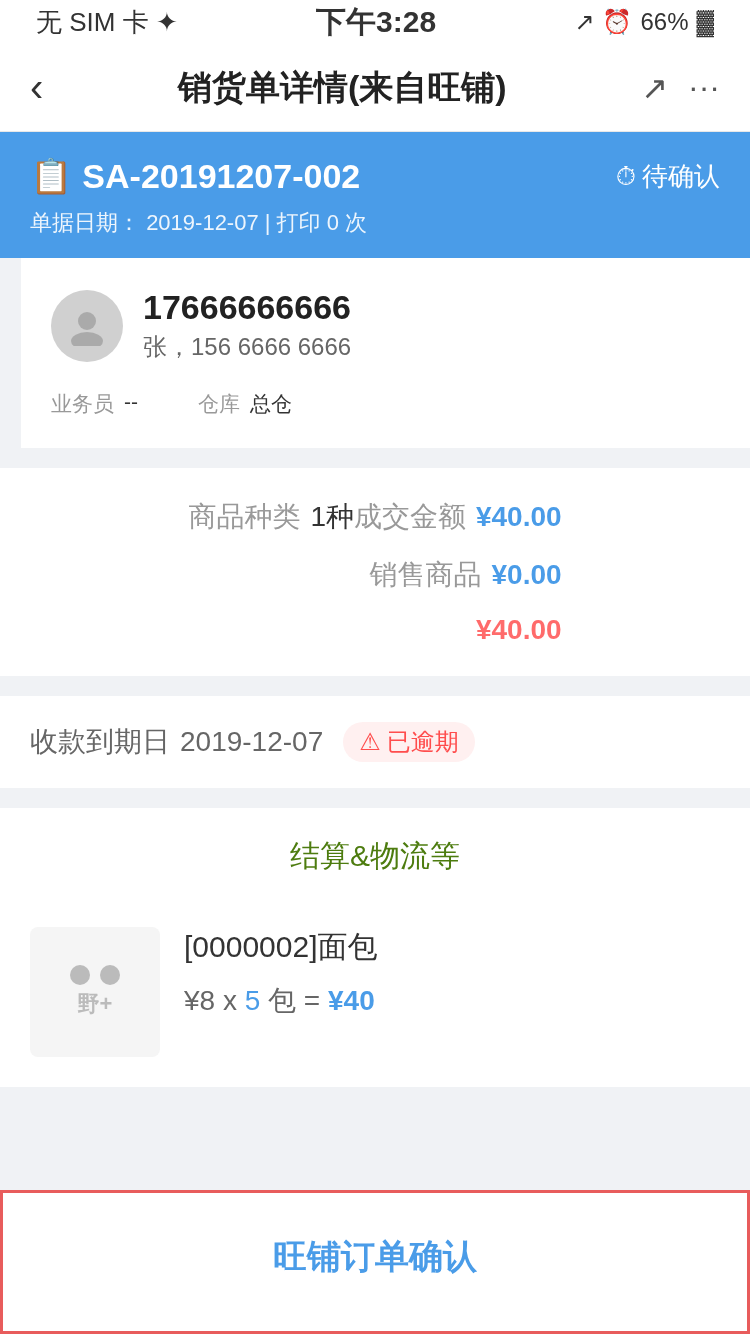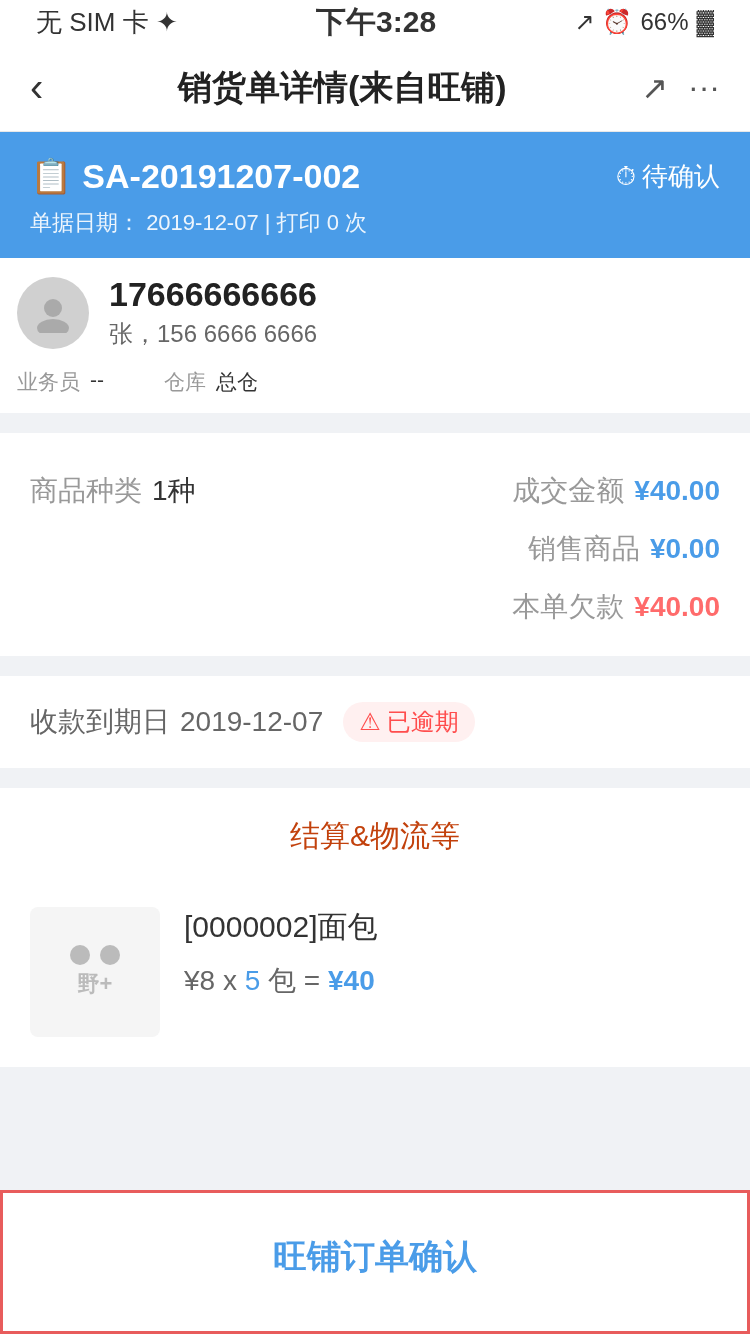--- a/index.html
+++ b/index.html
@@ -87,25 +87,26 @@
       gap: 6px;
     }
     .order-date {
       font-size: 22px;
       color: rgba(255,255,255,0.9);
     }
 
     
     .customer-section {
       background: #fff;
-      padding: 17px;
+      padding: 30px;
       margin-bottom: 20px;
       display: flex;
       flex-direction: column;
-      gap: 14px;
+      gap: 23px;
+      margin-left: 21px;
     }
     .customer-top {
       display: flex;
       align-items: center;
       gap: 20px;
     }
     .avatar {
       width: 72px;
       height: 72px;
       border-radius: 50%;
@@ -139,23 +140,22 @@
     .meta-value { color: #333; }
 
     
     .summary-section {
       background: #fff;
       padding: 30px;
       margin-bottom: 20px;
     }
     .summary-row {
       display: flex;
-      justify-content: space-between;
+      justify-content: center;
       align-items: flex-start;
-      margin-top: 9px;
     }
     .summary-left { display: flex; align-items: center; gap: 10px; font-size: 28px; }
     .summary-label { color: #999; }
     .summary-value { color: #333; font-weight: 500; }
     .summary-right {
       display: flex;
       flex-direction: column;
       align-items: flex-end;
       gap: 20px;
     }
@@ -191,21 +191,21 @@
     .tabs {
       background: #fff;
       display: flex;
       margin-bottom: 0;
     }
     .tab {
       flex: 1;
       text-align: center;
       padding: 28px 0 20px;
       font-size: 30px;
-      color: #c2410c;
+      color: #4d7c0f;
       position: relative;
       cursor: pointer;
     }
     .tab.active {
       color: #4a9ce8;
     }
     .tab.active::after {
       content: '';
       position: absolute;
       bottom: 0;
@@ -385,21 +385,20 @@
     <div class="summary-right">
       <div class="amount-row">
         <span class="amount-label">成交金额</span>
         <span class="amount-value">¥40.00</span>
       </div>
       <div class="amount-row">
         <span class="amount-label">销售商品</span>
         <span class="amount-value">¥0.00</span>
       </div>
       <div class="amount-row">
-        <span class="amount-label">本单欠款</span>
         <span class="amount-value overdue">¥40.00</span>
       </div>
     </div>
   </div>
 </div>
 
 <div class="due-section">
   <span>收款到期日</span>
   <span>2019-12-07</span>
   <div class="overdue-badge">

